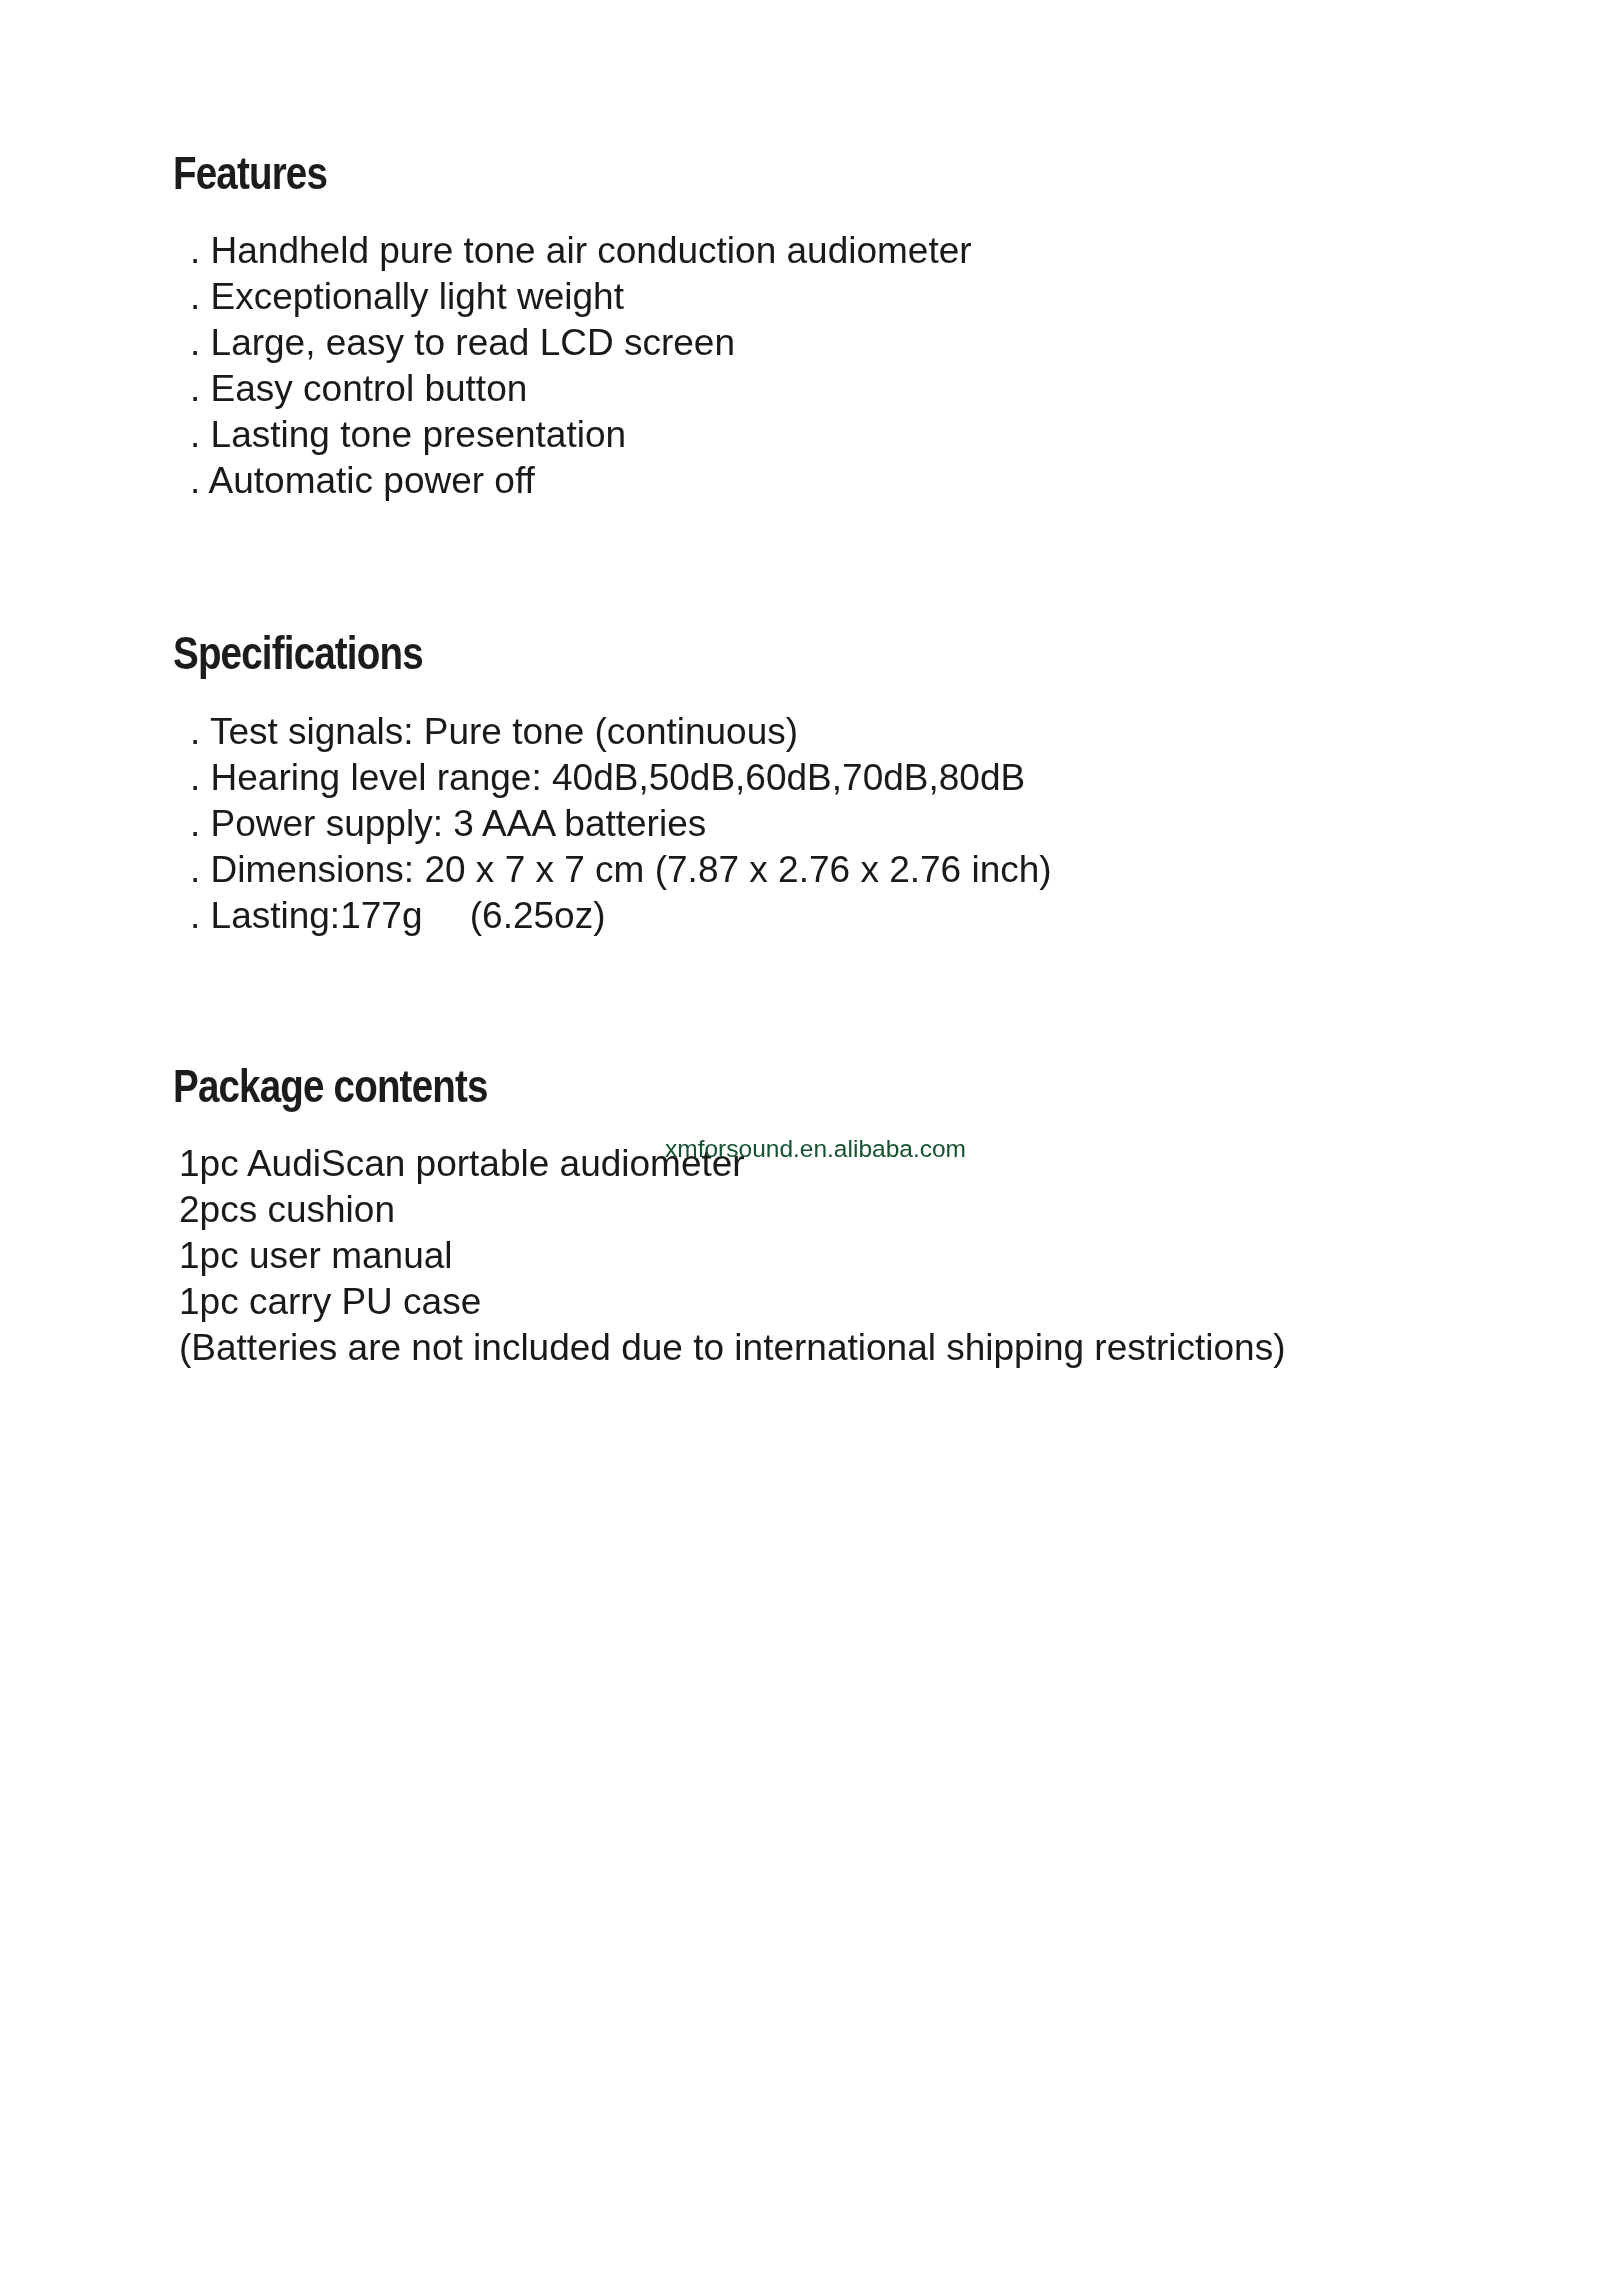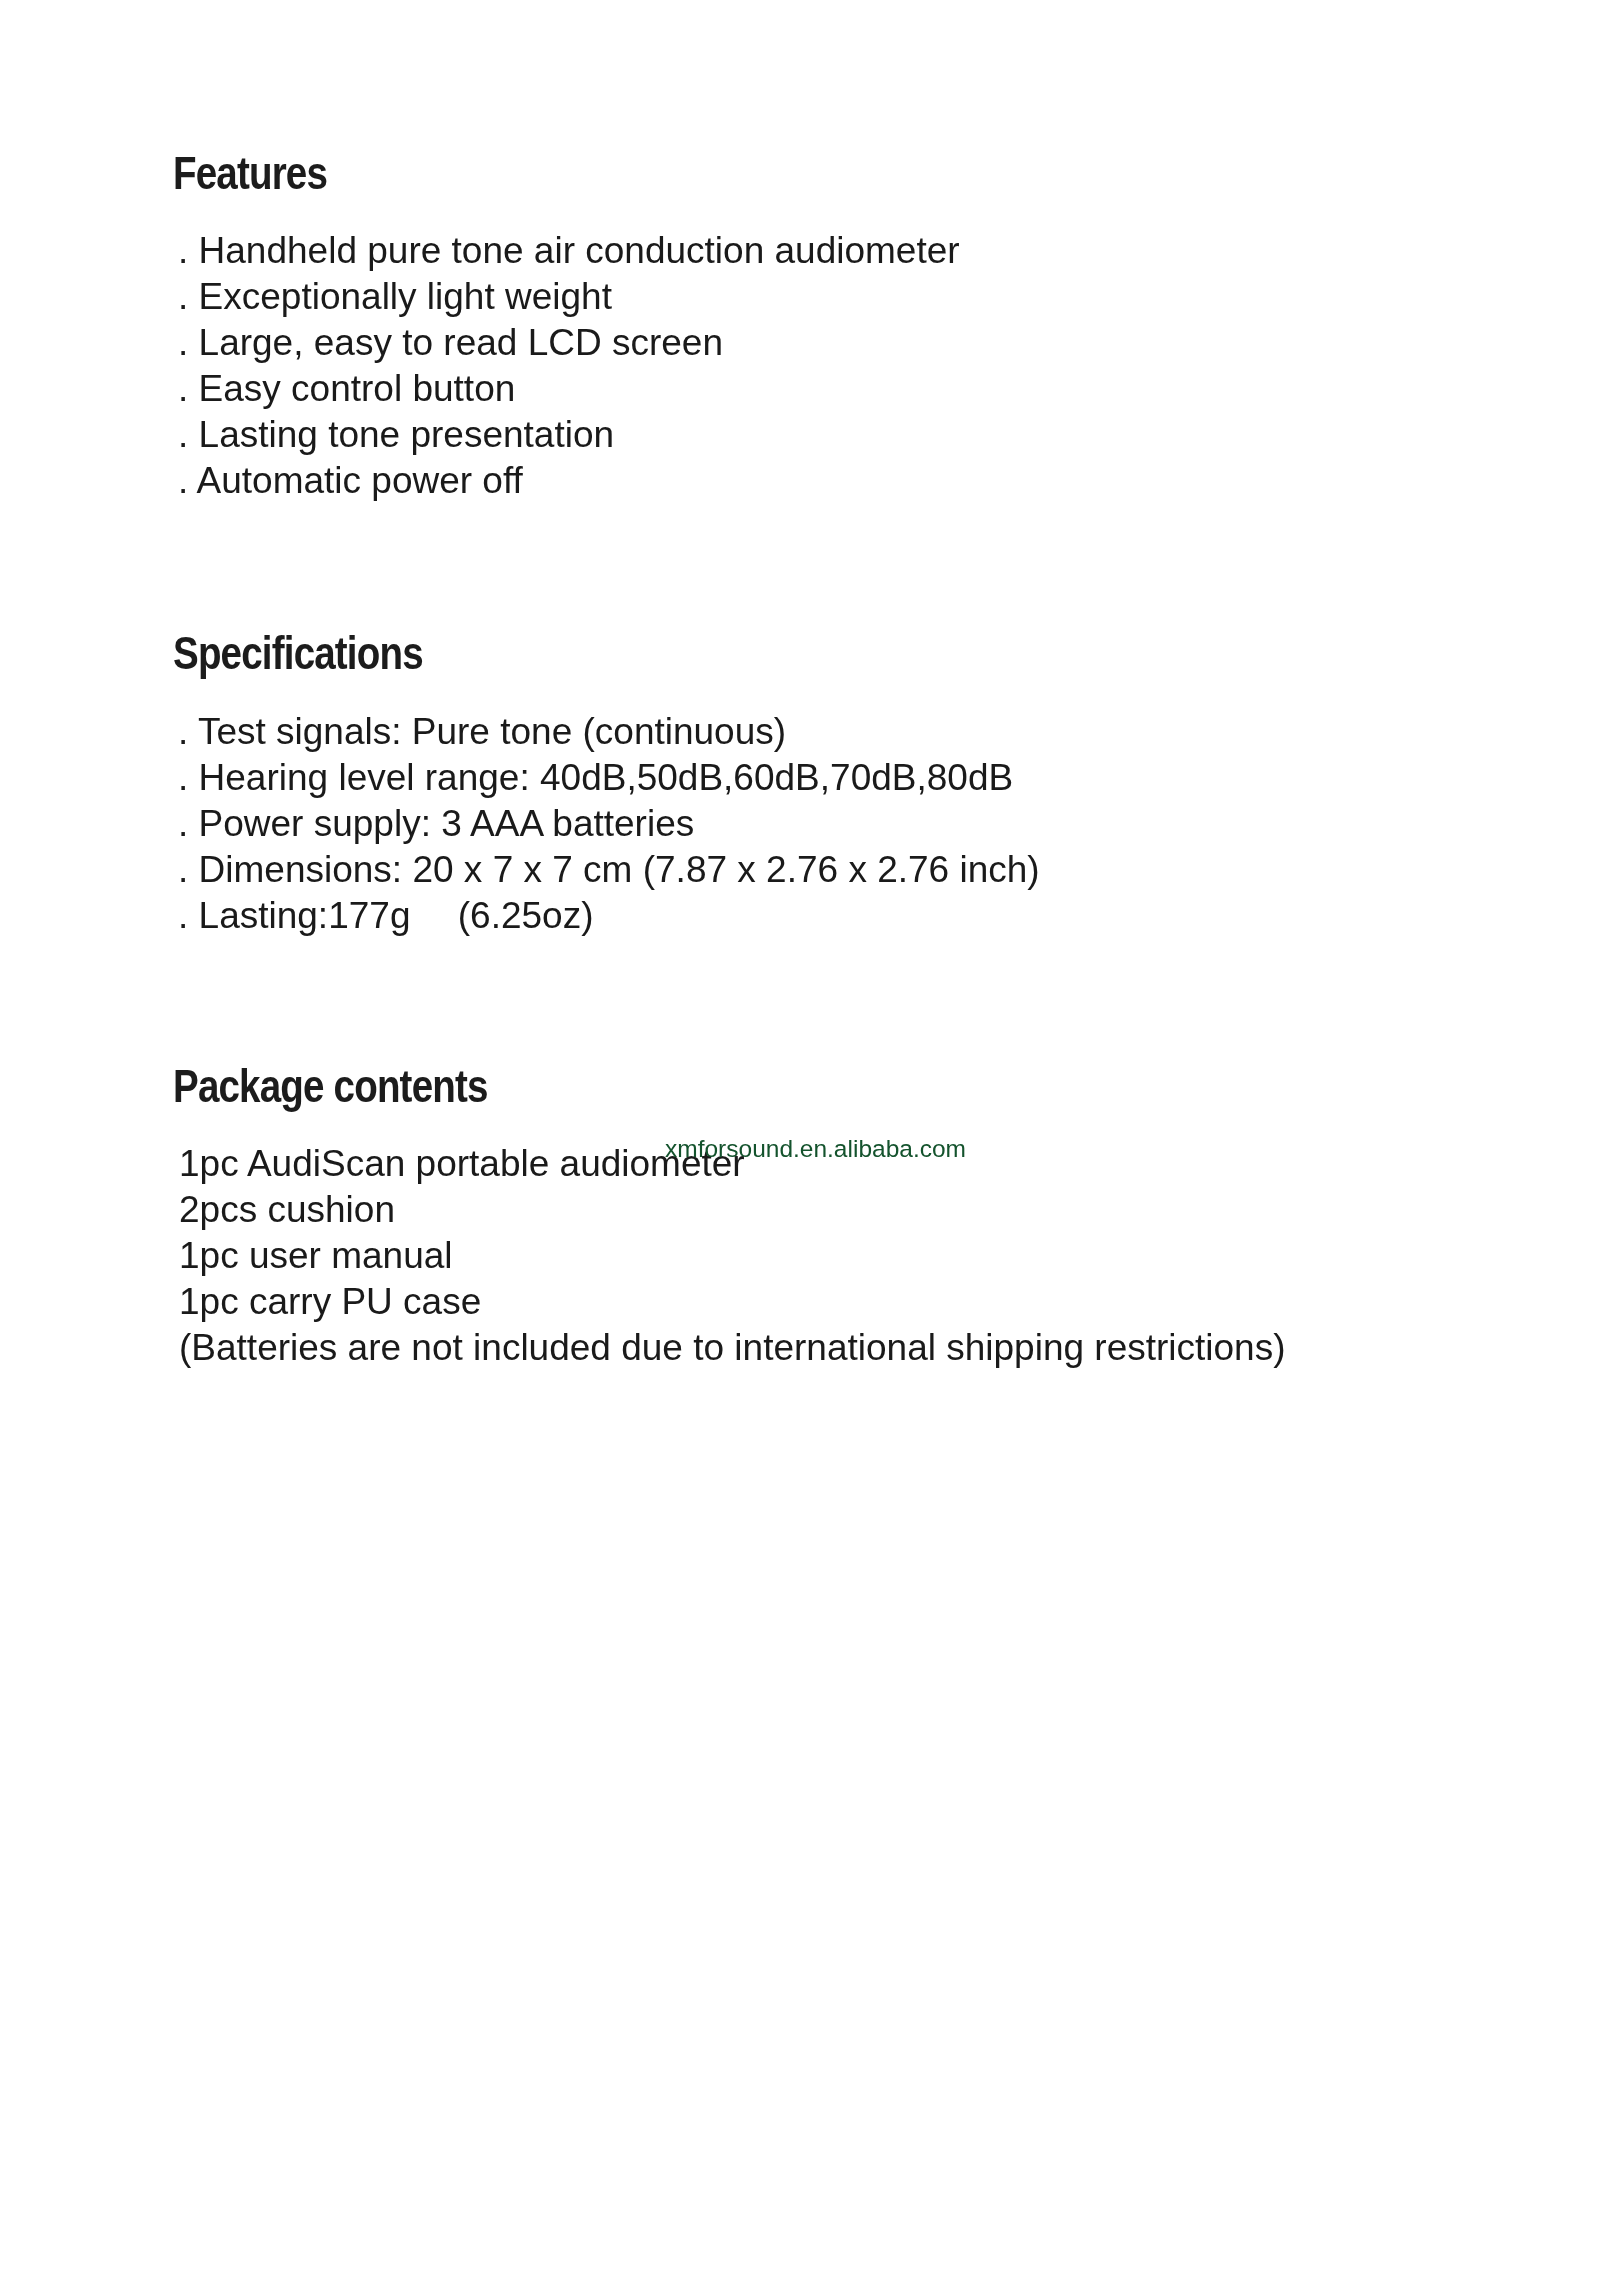--- a/index.html
+++ b/index.html
@@ -2,21 +2,21 @@
 <html><head>
 <meta charset="utf-8">
 <style>
   html, body { margin: 0; padding: 0; background: #ffffff; }
   body { width: 1620px; height: 2292px; position: relative; overflow: hidden;
          font-family: "Liberation Sans", sans-serif; color: #1a1a1a; }
   .heading { position: absolute; left: 173px; margin: 0;
              font-family: "Liberation Sans", sans-serif; font-weight: bold;
              font-size: 47px; line-height: 55px; letter-spacing: -1px;
              transform: scaleX(0.82); transform-origin: left center; color: #1c1c1c; }
-  .list { position: absolute; left: 178px; margin: 0; padding: 0; list-style: none; }
+  .list { position: absolute; left: 190px; margin: 0; padding: 0; list-style: none; }
   .list li { font-size: 37px; line-height: 46px; height: 46px; white-space: pre; color: #1a1a1a; }
   .pkg { left: 179px; }
   .watermark { position: absolute; left: 665px; top: 1135px; font-size: 24.5px;
                color: #14532d; white-space: nowrap; }
 </style>
 </head>
 <body>
 
 <h2 class="heading" style="top:145px">Features</h2>
 <ul class="list" style="top:228px">

